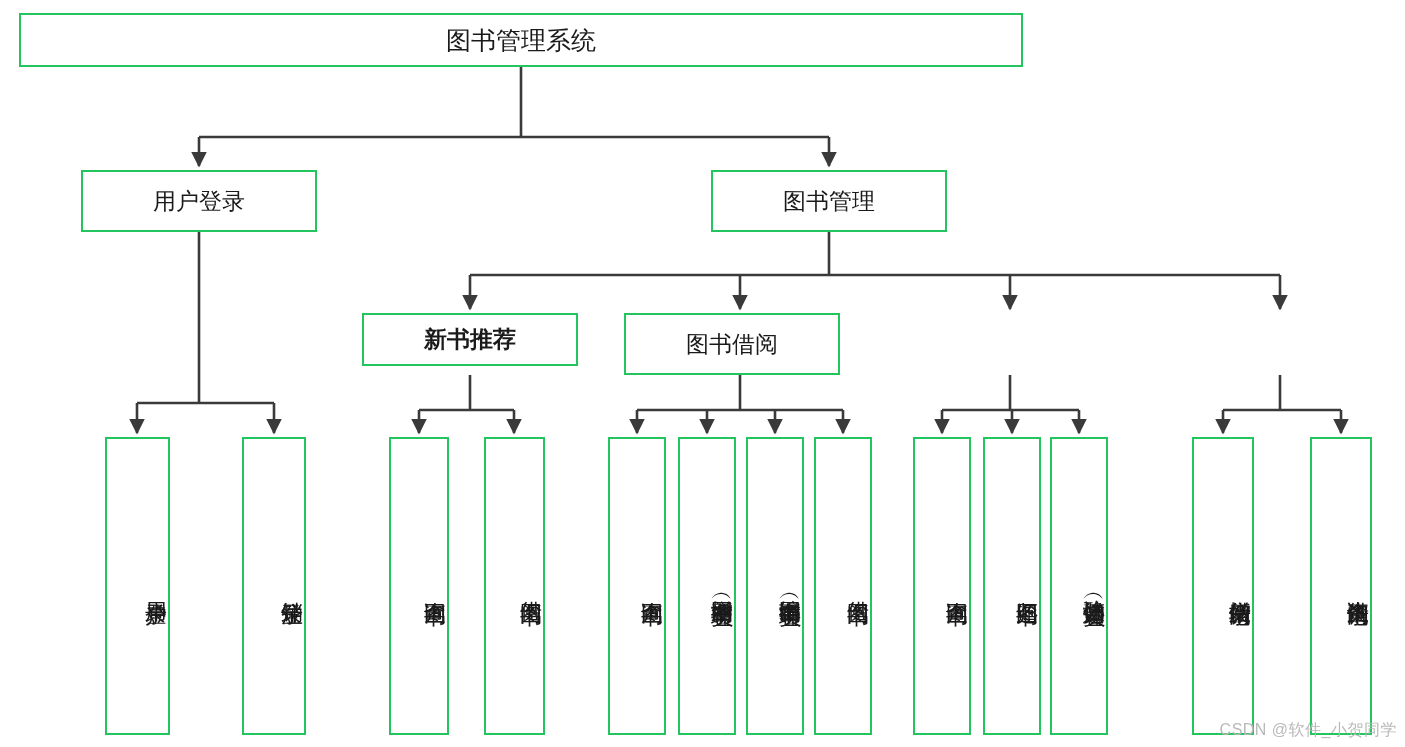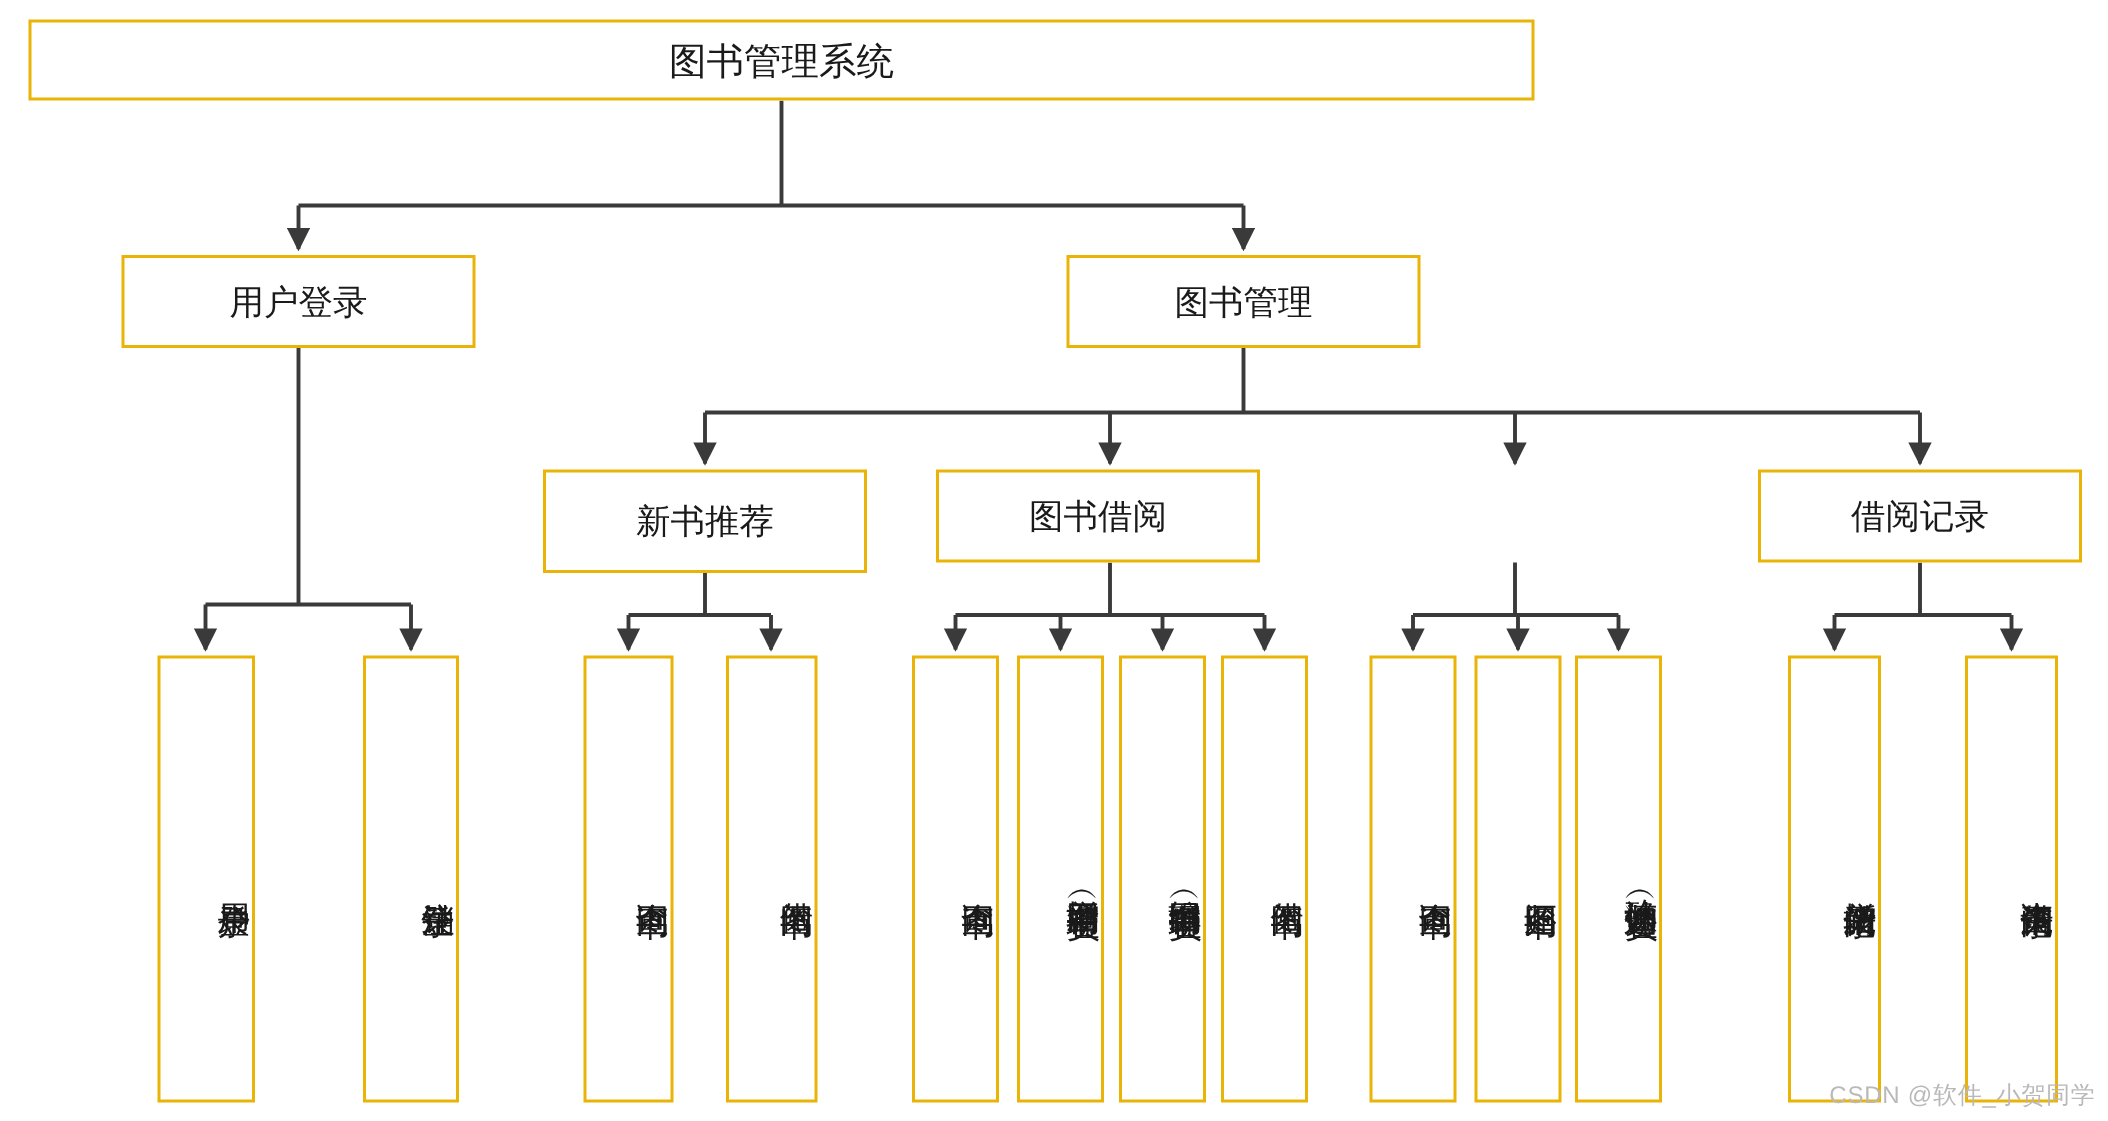--- a/index.html
+++ b/index.html
@@ -13,21 +13,21 @@
   #canvas {
     position: relative;
     width: 1405px;
     height: 747px;
     background: #ffffff;
     overflow: hidden;
   }
   .node {
     position: absolute;
     box-sizing: border-box;
-    border: 2px solid #eab308;
+    border: 2px solid #22c55e;
     background: #ffffff;
     display: flex;
     align-items: center;
     justify-content: center;
     color: #1a1a1a;
   }
   .node.root {
     font-size: 25px;
   }
   .node.lvl2 {
@@ -127,28 +127,25 @@
     <span>图书管理系统</span>
   </div>
 
   <div class="node lvl2" style="left:81px; top:170px; width:236px; height:62px;">
     <span>用户登录</span>
   </div>
   <div class="node lvl2" style="left:711px; top:170px; width:236px; height:62px;">
     <span>图书管理</span>
   </div>
 
-  <div class="node lvl3" style="left:362px; top:313px; width:216px; height:69px;">
+  <div class="node lvl3" style="left:362px; top:313px; width:216px; height:53px;font-weight:bold;">
     <span>新书推荐</span>
   </div>
   <div class="node lvl3" style="left:624px; top:313px; width:216px; height:62px;">
     <span>图书借阅</span>
-  </div>
-  <div class="node lvl3" style="left:1172px; top:313px; width:216px; height:62px;">
-    <span>借阅记录</span>
   </div>
 
   <div class="node leaf" style="left:105px; top:437px; width:65px; height:298px;">
     <span class="leaf-label">用户登录</span>
   </div>
   <div class="node leaf" style="left:242px; top:437px; width:64px; height:298px;">
     <span class="leaf-label">注销登录</span>
   </div>
 
   <div class="node leaf" style="left:389px; top:437px; width:60px; height:298px;">

